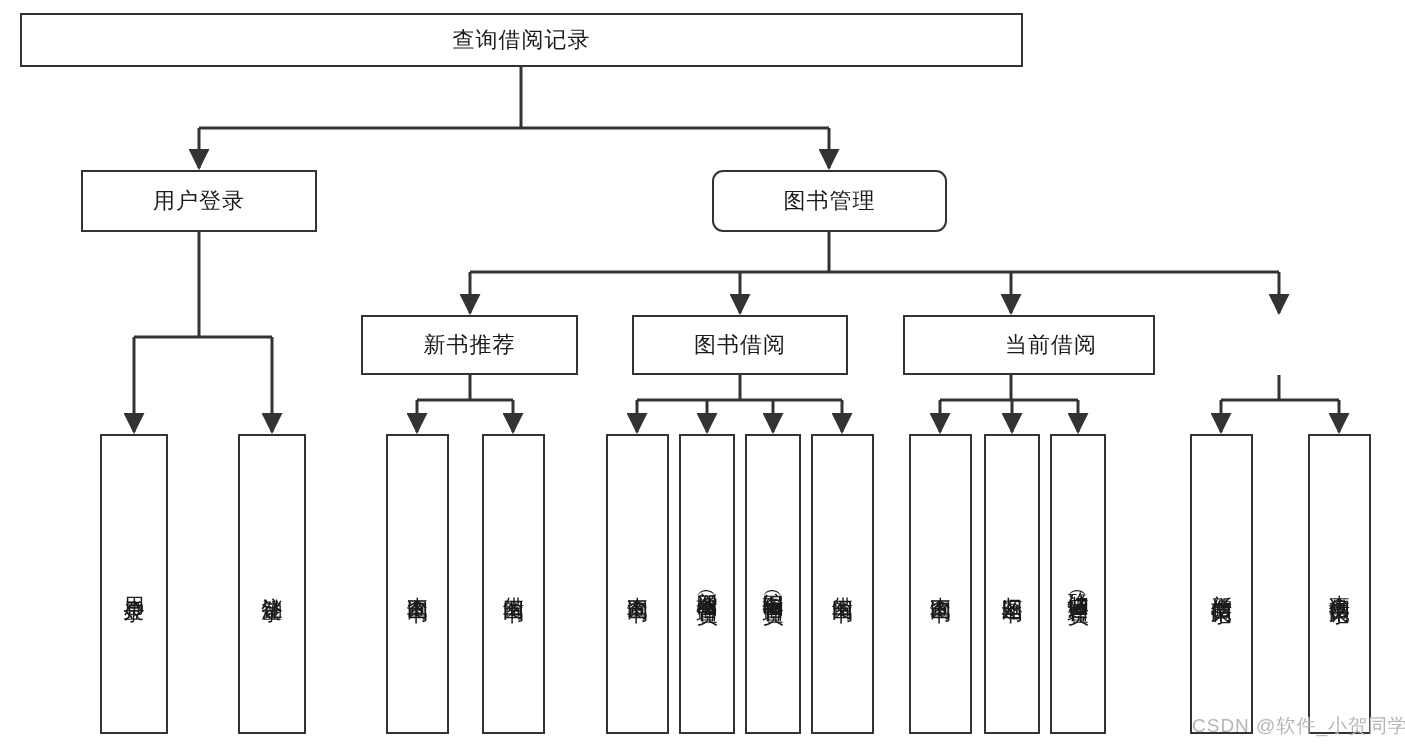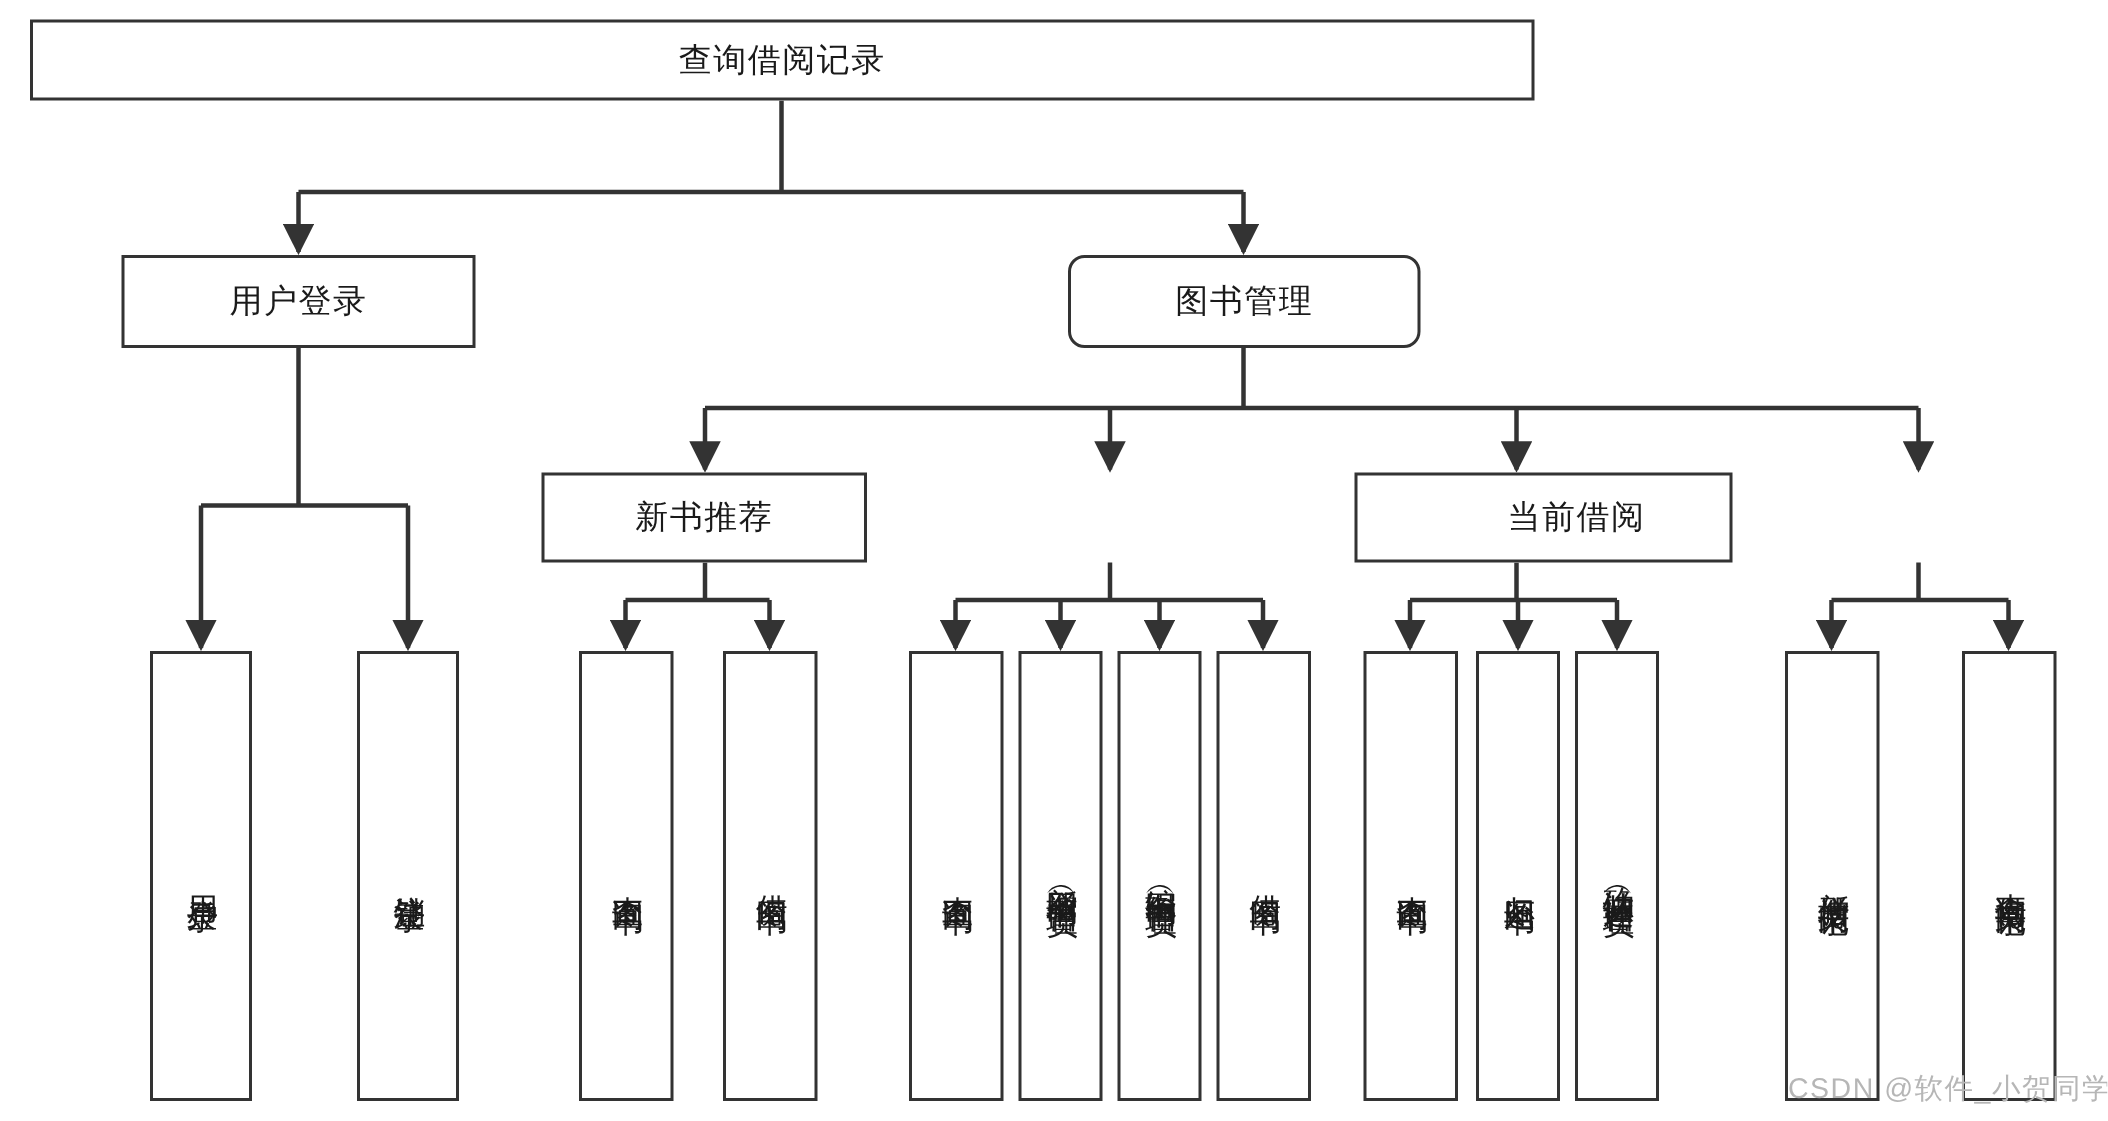--- a/index.html
+++ b/index.html
@@ -117,20 +117,23 @@
   <div class="node horiz" id="node-l1-0" style="left: 81px; top: 170px; width: 236px; height: 62px;">
     <span>用户登录</span>
   </div>
   <div class="node horiz" id="node-l1-1" style="left: 712px; top: 170px; width: 235px; height: 62px; border-radius: 11px;">
     <span>图书管理</span>
   </div>
 
   <div class="node horiz" id="node-l2-0" style="left: 361px; top: 315px; width: 217px; height: 60px;">
     <span>新书推荐</span>
   </div>
+  <div class="node horiz" id="node-l2-1" style="left: 632px; top: 315px; width: 216px; height: 60px;">
+    <span>图书借阅</span>
+  </div>
   <div class="node horiz" id="node-l2-2" style="left: 903px; top: 315px; width: 252px; height: 60px; padding-left: 44px;">
     <span>当前借阅</span>
   </div>
 
   <div class="node vert" id="node-leaf-0" style="left: 100px; top: 434px; width: 68px; height: 300px;">
     <span class="vtext">用户登录</span>
   </div>
   <div class="node vert" id="node-leaf-1" style="left: 238px; top: 434px; width: 68px; height: 300px;">
     <span class="vtext">注销登录</span>
   </div>

